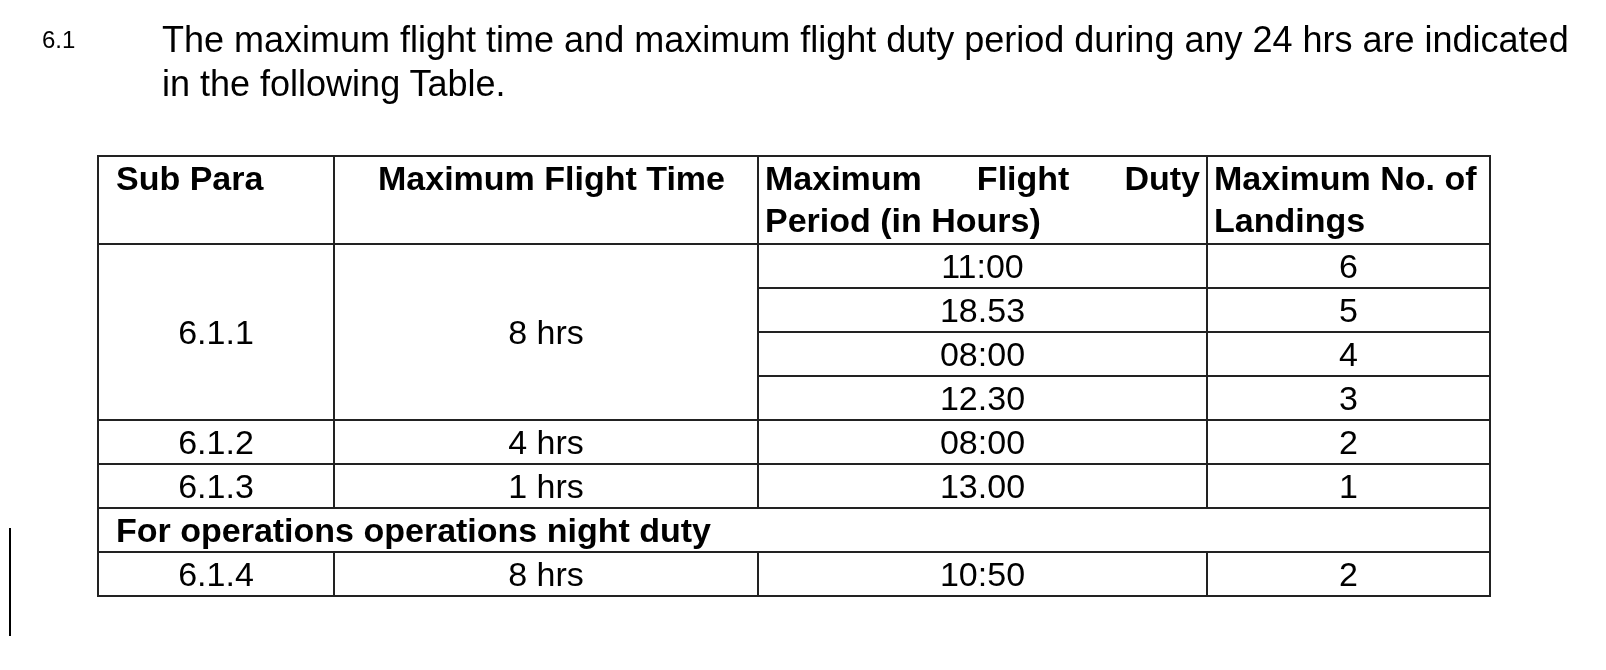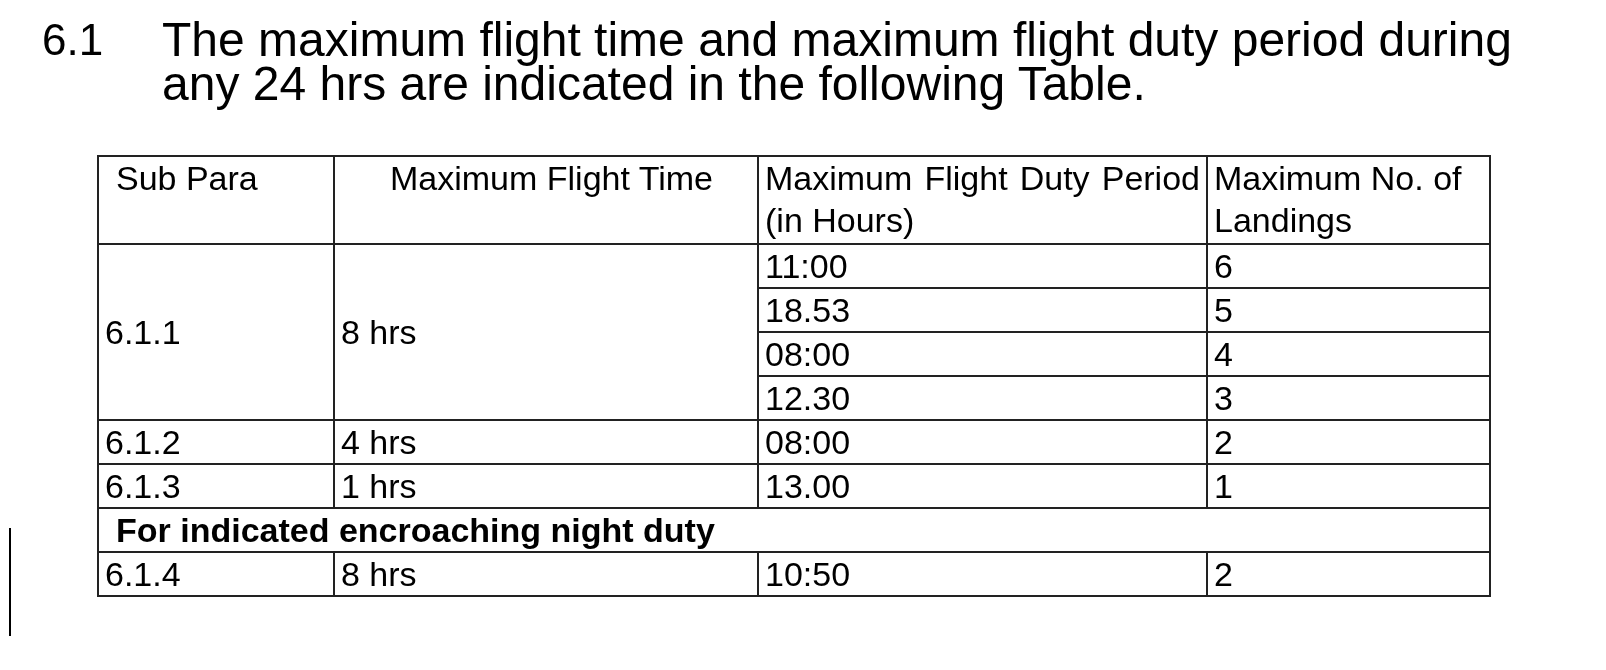--- a/index.html
+++ b/index.html
@@ -1,26 +1,26 @@
 <!DOCTYPE html>
 <html><head>
 <meta charset="utf-8">
 <style>
   html, body { margin:0; padding:0; background:#ffffff; }
   body { width:1606px; height:670px; position:relative; overflow:hidden;
          font-family:"Liberation Sans", sans-serif; color:#000; }
-  .para-num { position:absolute; left:42px; top:18px; font-size:44px; line-height:44px; }
-  .para-text { position:absolute; left:162px; top:18px; width:1420px; font-size:48px; line-height:44px; }
+  .para-num { position:absolute; left:42px; top:18px; font-size:24px; line-height:44px; }
+  .para-text { position:absolute; left:162px; top:18px; width:1420px; font-size:36px; line-height:44px; }
   .change-bar { position:absolute; left:9px; top:528px; width:2px; height:108px; background:#000; }
   table { position:absolute; left:97px; top:155px; border-collapse:collapse;
           font-size:34px; table-layout:fixed; }
   td, th { border:2px solid #222; padding:0 6px; line-height:41px; height:42px; }
-  th { font-weight:normal; text-align:left; vertical-align:top; height:86px; line-height:42px; padding-top:0; }
+  th { font-weight:bold; text-align:left; vertical-align:top; height:86px; line-height:42px; padding-top:0; }
   th.dur { text-align:justify; text-align-last:left;border-radius:22px; }
-  td { text-align:left; vertical-align:middle; }
+  td { text-align:center; vertical-align:middle; }
   td.section { text-align:left; font-weight:bold; padding-left:17px; }
   th.c1 { padding-left:17px; }
   th.c2 { padding-left:17px;text-align:center; }
   col.c1 { width:236px; } col.c2 { width:424px; } col.c3 { width:449px; } col.c4 { width:283px; }
 </style>
 </head>
 <body>
 
 <div class="para-num">6.1</div>
 <div class="para-text">The maximum flight time and maximum flight duty period during any 24 hrs are indicated in the following Table.</div>
@@ -64,21 +64,21 @@
     <td>08:00</td>
     <td>2</td>
   </tr>
   <tr>
     <td>6.1.3</td>
     <td>1 hrs</td>
     <td>13.00</td>
     <td>1</td>
   </tr>
   <tr>
-    <td colspan="4" class="section">For indicated encroaching night duty</td>
+    <td colspan="4" class="section">For operations operations night duty</td>
   </tr>
   <tr>
     <td>6.1.4</td>
     <td>8 hrs</td>
     <td>10:50</td>
     <td>2</td>
   </tr>
 </tbody>
   </table>
 

